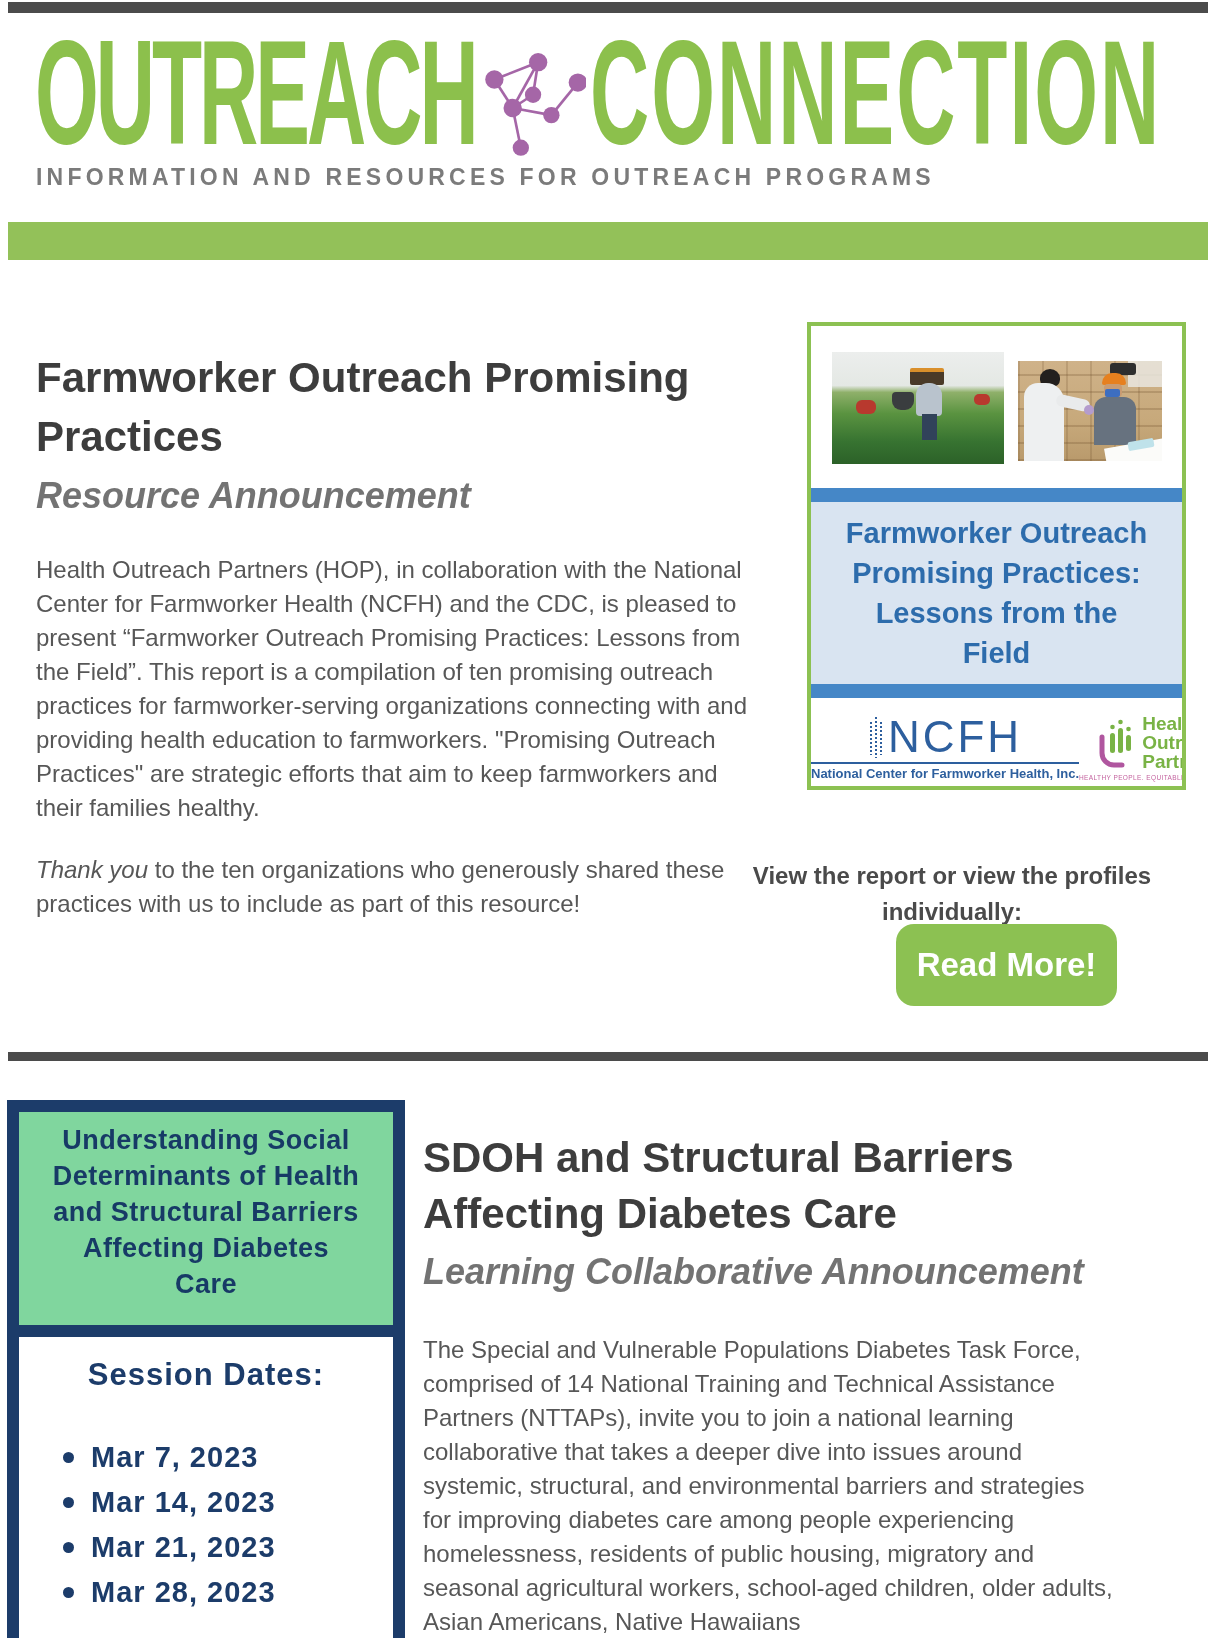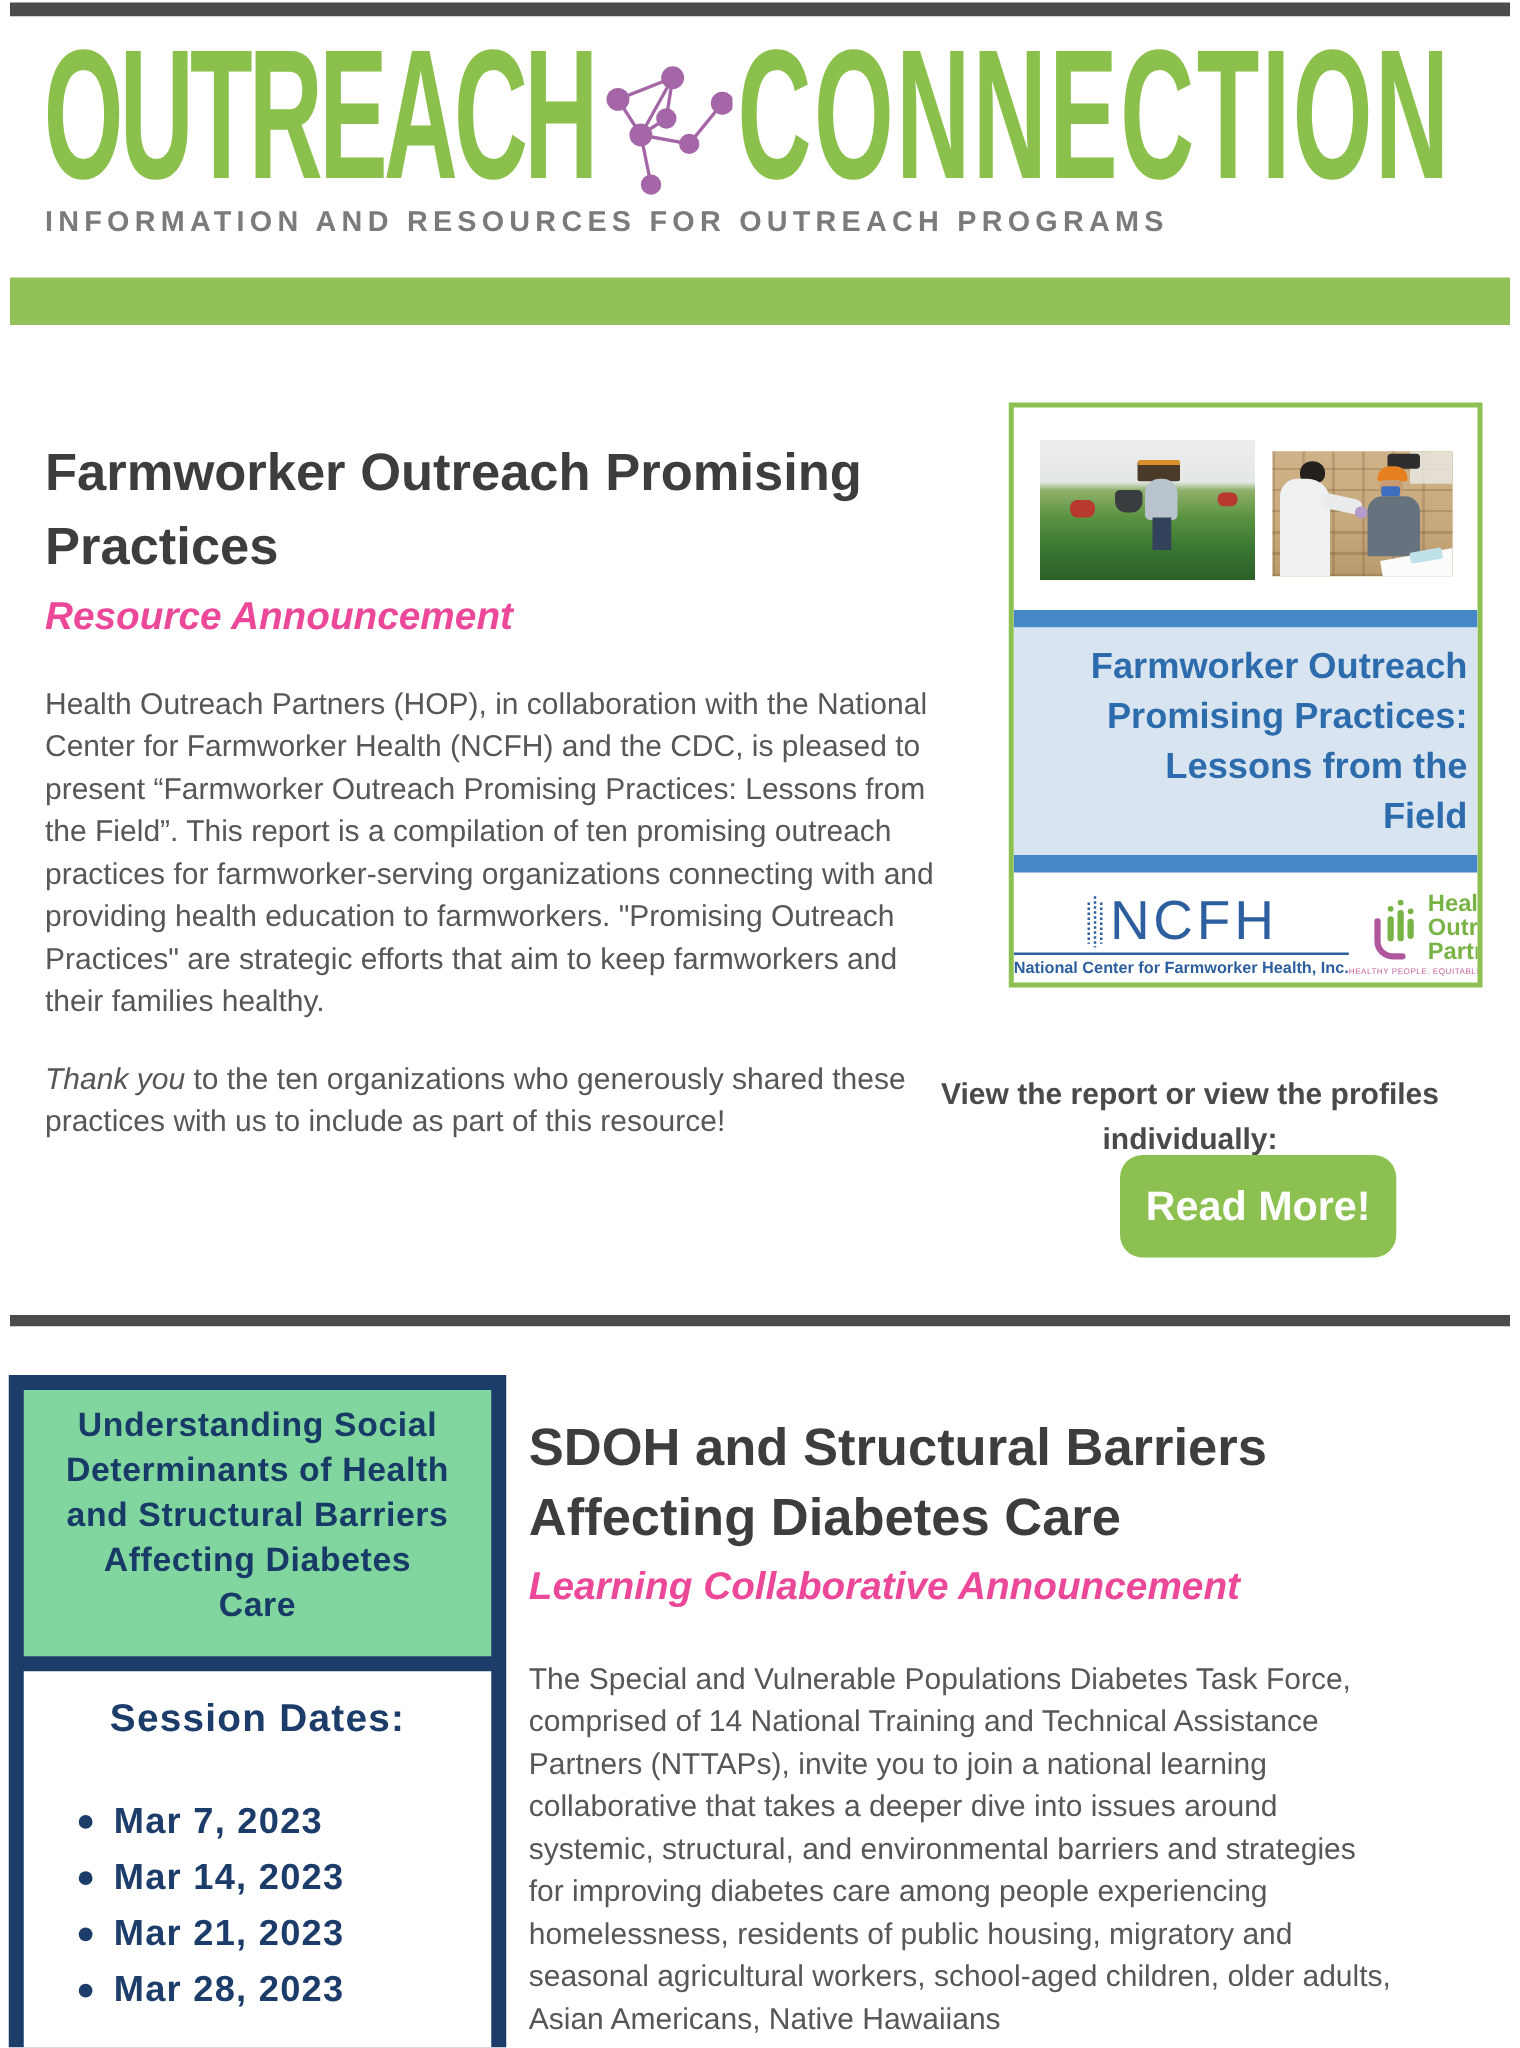--- a/index.html
+++ b/index.html
@@ -13,21 +13,21 @@
   .logo-outreach{left:35px;letter-spacing:-3px;}
   .logo-connection{left:590px;letter-spacing:2px;}
   .net-icon{position:absolute;left:474px;top:52px;width:112px;height:112px;}
   .tagline{position:absolute;left:36px;top:164px;font-size:23px;font-weight:bold;
            letter-spacing:4.2px;color:#7b7b7b;white-space:nowrap;}
   .greenbar{position:absolute;left:8px;right:8px;top:222px;height:38px;background:#93c159;}
 
   
   .art1{position:absolute;left:36px;top:348px;width:714px;}
   .art-title{margin:0;font-size:42px;line-height:59px;font-weight:bold;color:#3d3d3d;}
-  .art-sub{margin:9px 0 0;font-size:31px;font-weight:bold;font-style:italic;color:#ec4899;}
+  .art-sub{margin:9px 0 0;font-size:36px;font-weight:bold;font-style:italic;color:#737373;}
   .art-p{margin:0;font-size:24px;line-height:34px;color:#575757;}
   .art1 .p1{margin-top:36px;}
   .art1 .p2{margin-top:28px;}
 
   
   .report-card{position:absolute;left:807px;top:322px;width:379px;height:468px;
                background:#fff;border:4px solid #8cc152;box-sizing:border-box;overflow:hidden;}
   .photos{display:flex;justify-content:center;gap:14px;margin-top:26px;}
   .photo{position:relative;overflow:hidden;}
   .photo1{width:172px;height:112px;
@@ -51,21 +51,21 @@
   .c-arm{left:38px;top:36px;width:34px;height:12px;background:#e9ebec;transform:rotate(12deg);border-radius:6px;}
   .c-glove{left:66px;top:44px;width:10px;height:10px;background:#b49ccd;border-radius:50%;}
   .c-cap{left:84px;top:12px;width:24px;height:12px;background:#e6801f;border-radius:10px 10px 2px 2px;}
   .c-face{left:86px;top:23px;width:18px;height:13px;background:#c99b72;border-radius:4px;}
   .c-mask{left:87px;top:28px;width:15px;height:8px;background:#3d6ec0;border-radius:2px;}
   .c-shirt{left:76px;top:36px;width:42px;height:48px;background:#67727f;border-radius:12px 12px 0 0;}
   .c-table{right:-8px;bottom:-10px;width:64px;height:28px;background:#fbfbf9;transform:rotate(-10deg);}
   .c-tray{right:8px;bottom:12px;width:26px;height:9px;background:#bfe2ea;border-radius:2px;transform:rotate(-10deg);}
   .bluebar{height:14px;background:#4587c7;}
   .bb1{margin-top:24px;}
-  .report-panel{background:#d9e4f1;padding:11px 8px;text-align:right;}
+  .report-panel{background:#d9e4f1;padding:11px 8px;text-align:center;}
   .report-panel .line{font-weight:bold;color:#2d6cac;font-size:29px;line-height:40px;}
   .logos{display:flex;align-items:center;justify-content:space-evenly;margin-top:16px;}
   .ncfh{display:flex;flex-direction:column;align-items:center;}
   .ncfh-row{display:flex;align-items:flex-end;gap:4px;}
   .ncfh-acronym{font-size:44px;color:#2d5f9e;letter-spacing:3px;line-height:44px;}
   .ncfh-tag{margin-top:3px;border-top:2px solid #2d5f9e;padding-top:2px;font-size:13px;
             font-weight:bold;color:#2d5f9e;white-space:nowrap;}
   .hop{display:flex;flex-direction:column;align-items:center;justify-content:space-between;}
   .hop-row{display:flex;align-items:center;gap:6px;}
   .hop-lines div{font-size:19px;line-height:19px;font-weight:bold;color:#79b345;}

